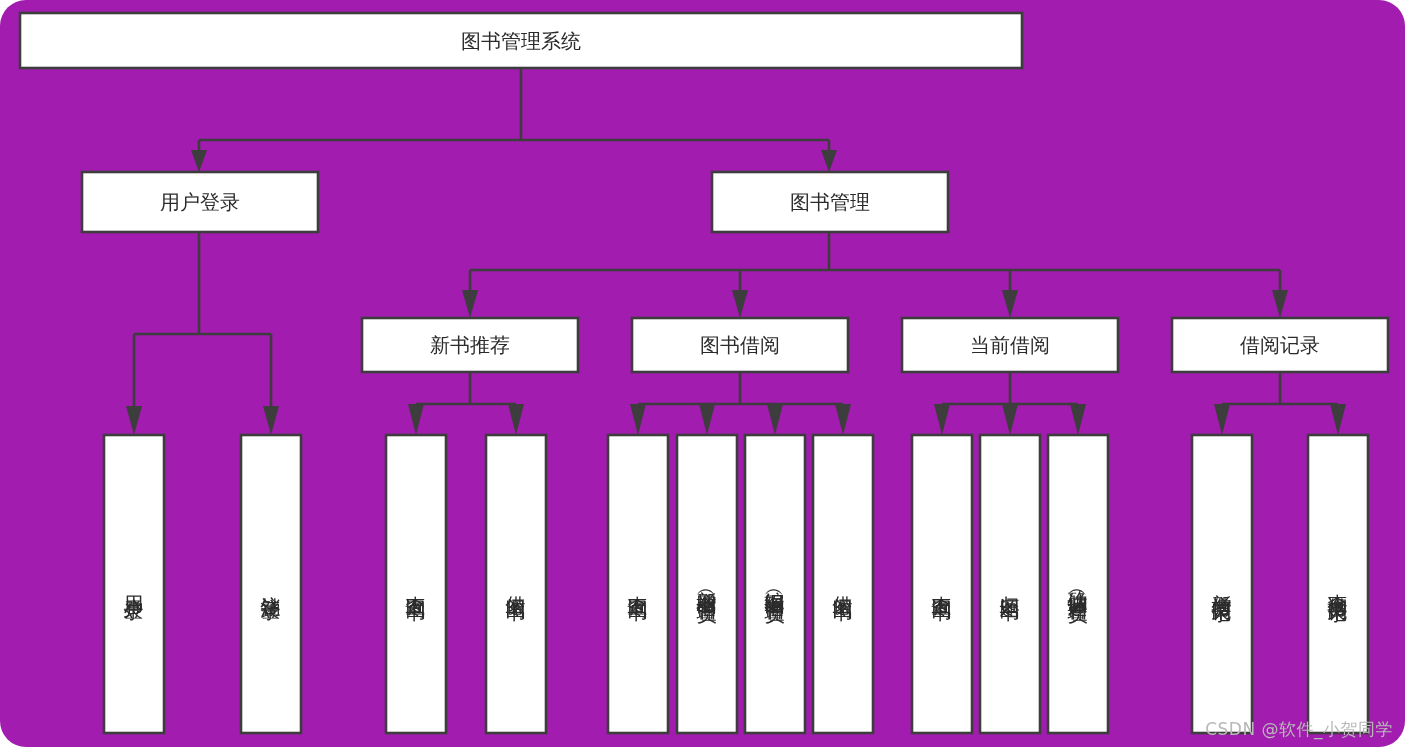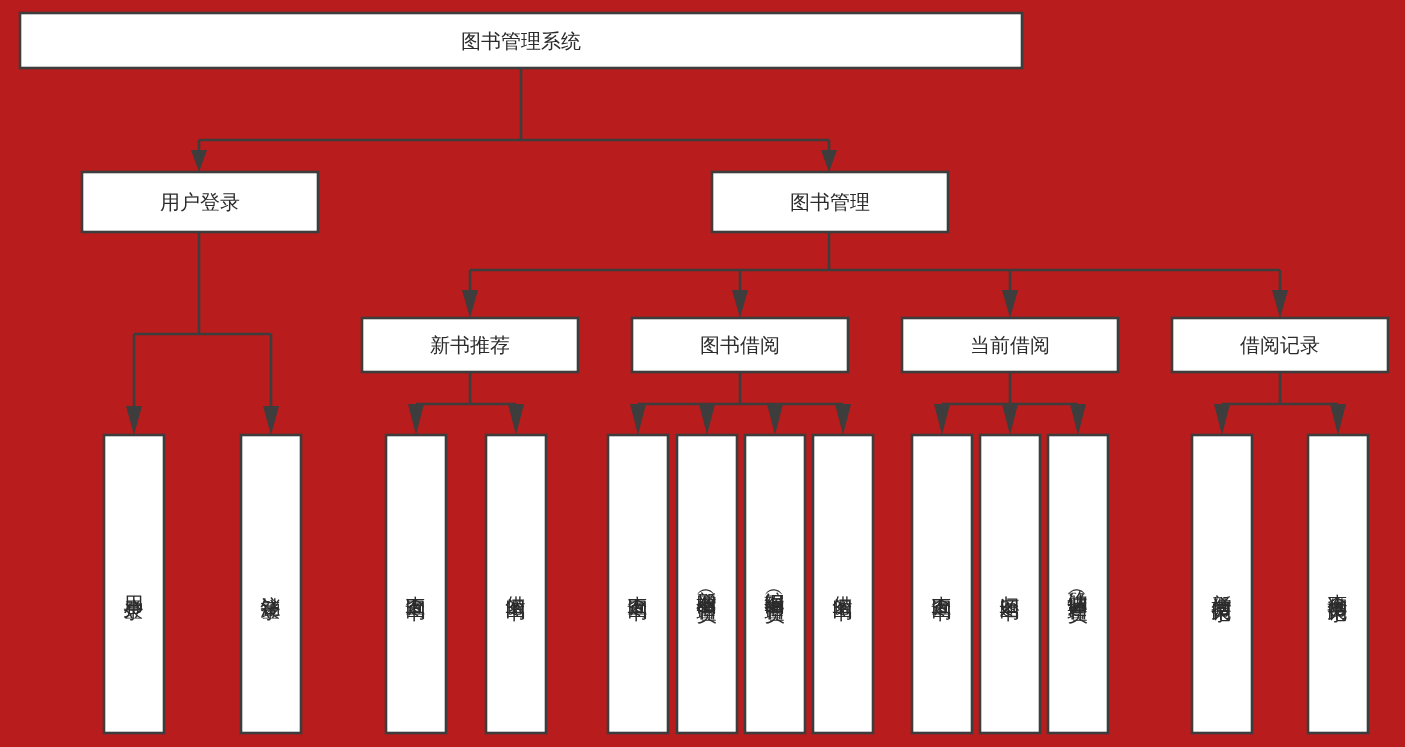--- a/index.html
+++ b/index.html
@@ -11,21 +11,22 @@
   body {
     width: 1405px;
     height: 747px;
     font-family: "DejaVu Sans", "Liberation Sans", sans-serif;
     overflow: hidden;
   }
   #diagram-root {
     position: relative;
     width: 1405px;
     height: 747px;
-    background: #b91c1c;
+    background: #a21caf;
+    border-radius: 26px;
   }
   svg#tree-svg {
     position: absolute;
     left: 0;
     top: 0;
     width: 1405px;
     height: 747px;
     display: block;
   }
   .node-box {
@@ -226,14 +227,15 @@
       <text class="node-label-vert" x="1222" y="584">新增借阅记录</text>
     </g>
 
     <g>
       <rect class="node-box" x="1308" y="435" width="60" height="298"></rect>
       <text class="node-label-vert" x="1338" y="584">查询借阅记录</text>
     </g>
 
   </svg>
 
+  <div class="watermark">CSDN @软件_小贺同学</div>
 
 </div>
 
 </body></html>

